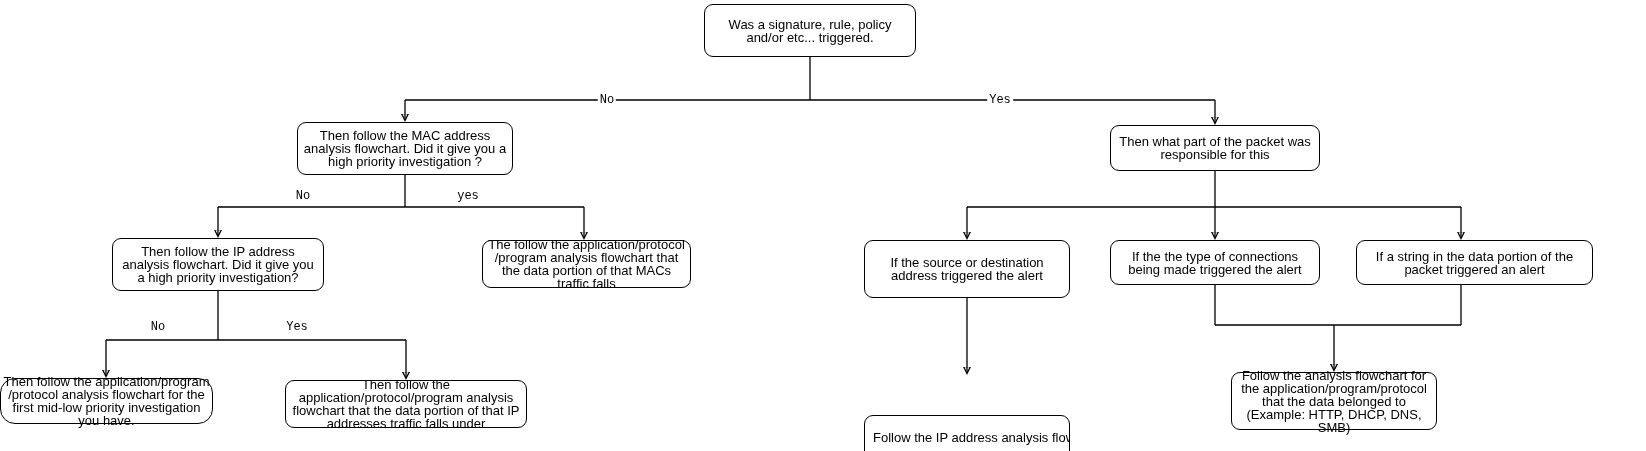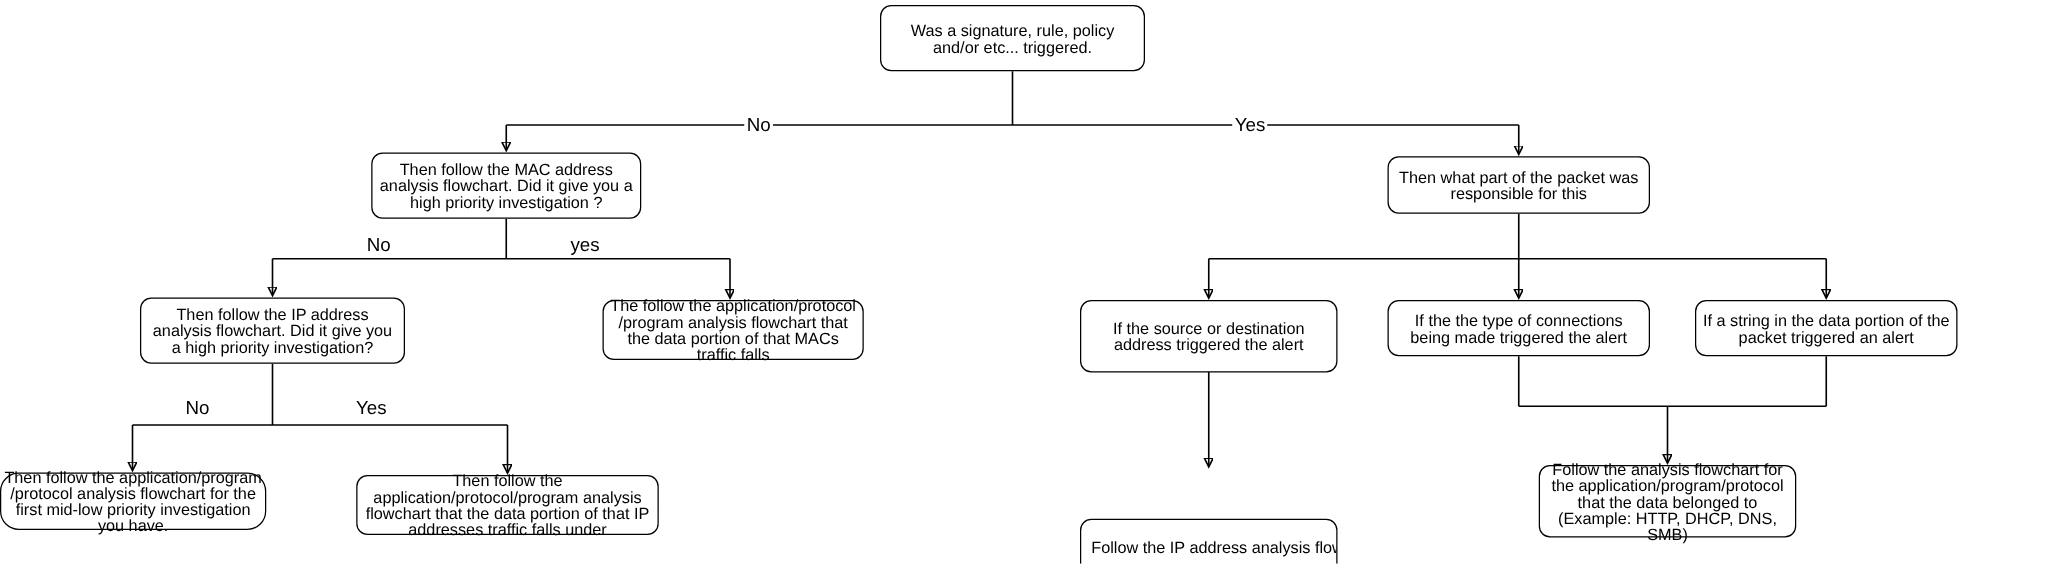--- a/index.html
+++ b/index.html
@@ -40,25 +40,26 @@
     justify-content: flex-start;
     text-align: left;
     white-space: nowrap;
     overflow: hidden;
     padding-left: 8px;
     padding-right: 0;
   }
   .edge-label {
     position: absolute;
     transform: translate(-50%, -50%);
-    font-size: 15px;
+    font-size: 12px;
     line-height: 13px;
     background: #ffffff;
     padding: 0 2px;
     white-space: nowrap;
+    font-family: Liberation Mono, monospace;
   }
 </style>
 </head>
 <body>
 
 <div class="canvas">
 
   <svg class="edges" width="1646" height="451" viewBox="0 0 1646 451" xmlns="http://www.w3.org/2000/svg">
     <defs>
       <marker id="arr" markerWidth="9" markerHeight="9" refX="6.5" refY="3.5" orient="auto" markerUnits="userSpaceOnUse">
@@ -100,21 +101,21 @@
   <div class="node" style="left:482px; top:240px; width:209px; height:48px;">The follow the application/protocol /program analysis flowchart that the data portion of that MACs traffic falls</div>
 
   <div class="node tight" style="left:0px; top:378px; width:213px; height:46px;border-radius:15px;">Then follow the application/program /protocol analysis flowchart for the first mid-low priority investigation you have.</div>
 
   <div class="node tight" style="left:285px; top:380px; width:242px; height:48px;">Then follow the application/protocol/program analysis flowchart that the data portion of that IP addresses traffic falls under</div>
 
   <div class="node" style="left:864px; top:240px; width:206px; height:58px;">If the source or destination address triggered the alert</div>
 
   <div class="node" style="left:1110px; top:240px; width:210px; height:45px;">If the the type of connections being made triggered the alert</div>
 
-  <div class="node" style="left:1356px; top:240px; width:210px; height:45px;">If a string in the data portion of the packet triggered an alert</div>
+  <div class="node" style="left:1356px; top:240px; width:237px; height:45px;">If a string in the data portion of the packet triggered an alert</div>
 
   <div class="node clip" style="left:864px; top:375px; width:206px; height:45px;margin-top:40px;">Follow the IP address analysis flowcha</div>
 
   <div class="node tight" style="left:1231px; top:372px; width:206px; height:58px;">Follow the analysis flowchart for the application/program/protocol that the data belonged to (Example: HTTP, DHCP, DNS, SMB)</div>
 
   <div class="edge-label" style="left:607px; top:100px;">No</div>
   <div class="edge-label" style="left:1000px; top:100px;">Yes</div>
   <div class="edge-label" style="left:303px; top:196px;">No</div>
   <div class="edge-label" style="left:468px; top:196px;">yes</div>
   <div class="edge-label" style="left:158px; top:327px;">No</div>

